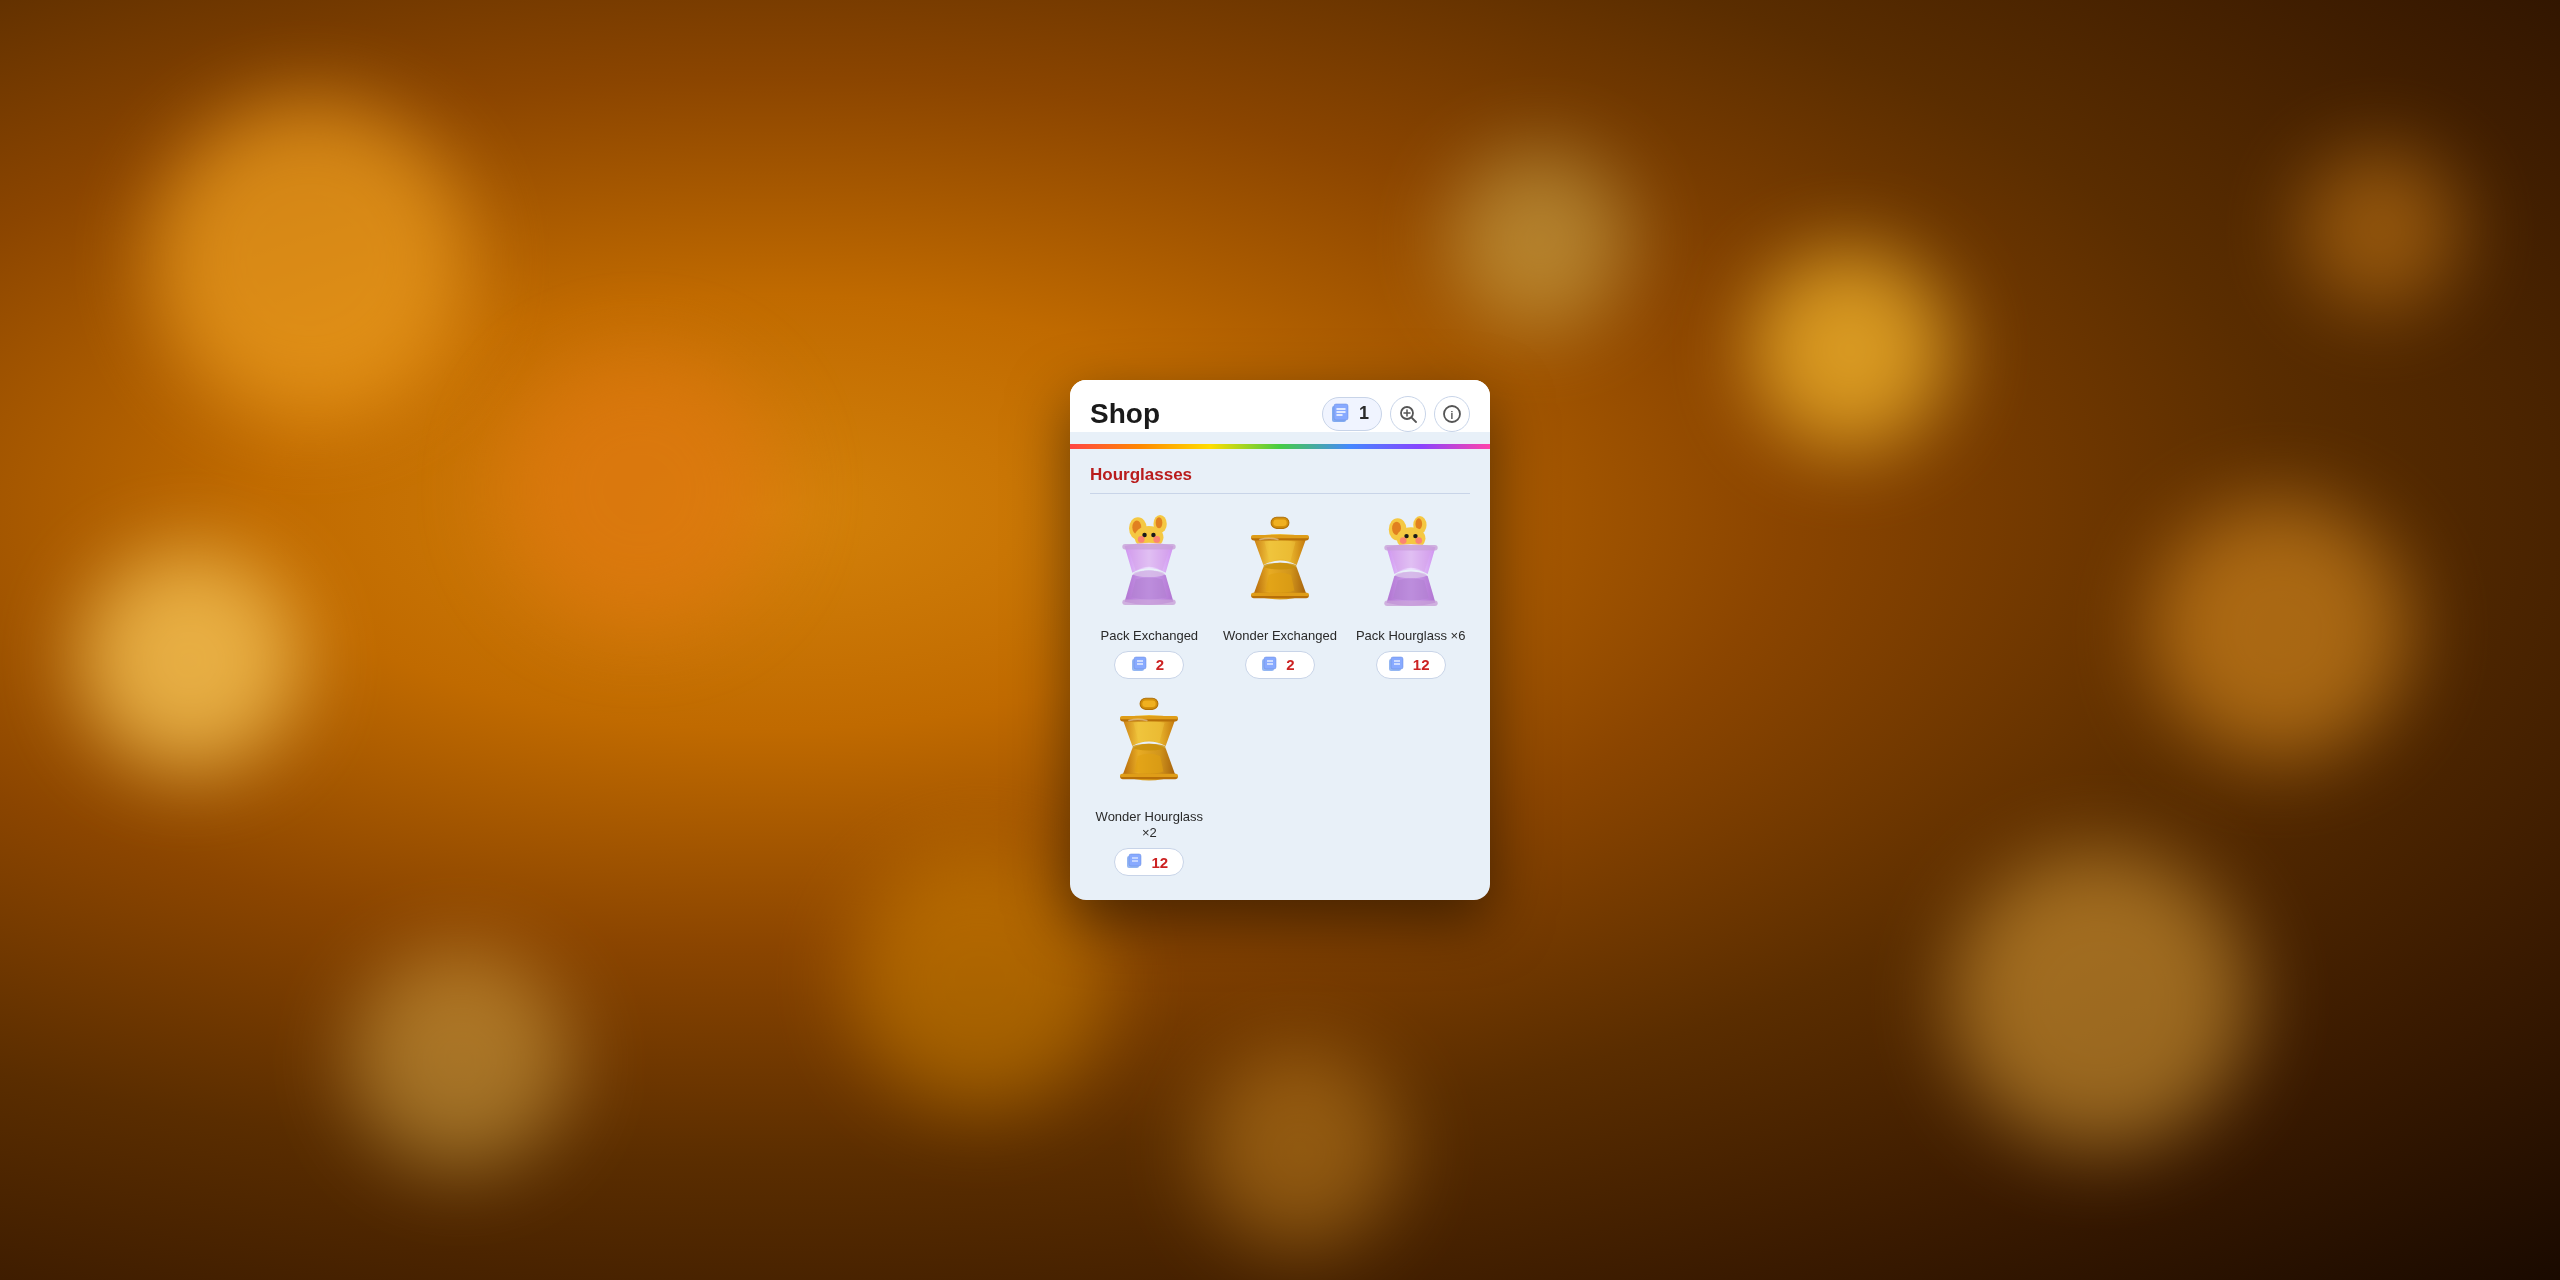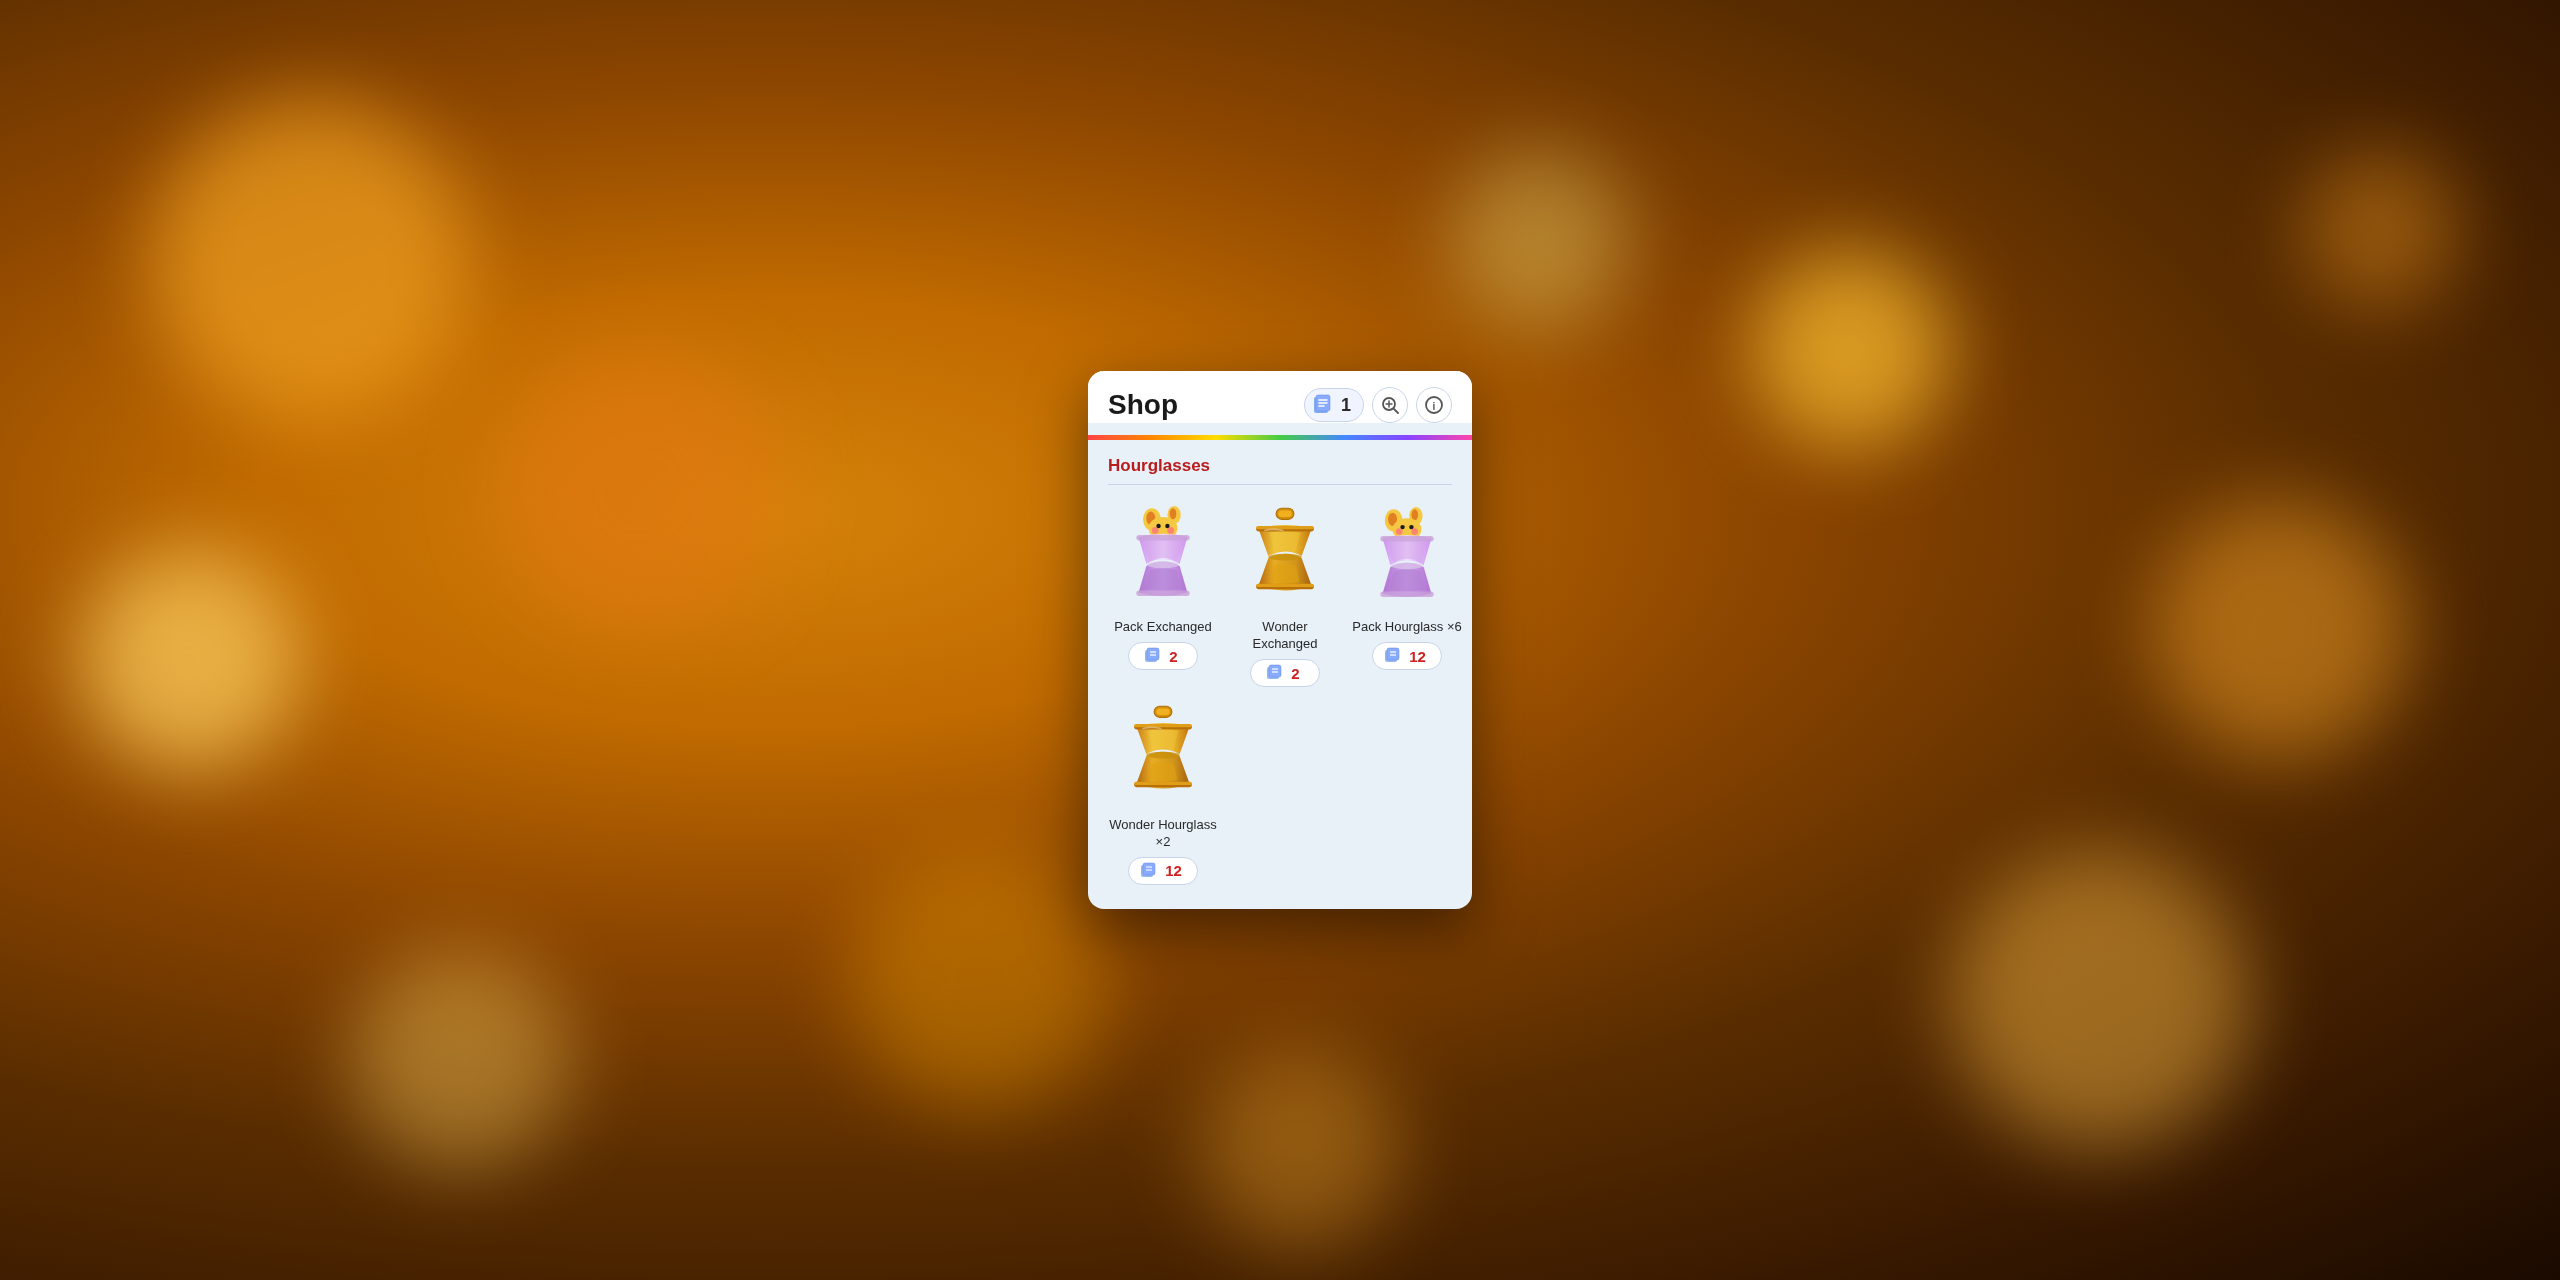--- a/index.html
+++ b/index.html
@@ -20,21 +20,21 @@
     .bokeh {
       position: absolute;
       border-radius: 50%;
       filter: blur(40px);
       opacity: 0.7;
       pointer-events: none;
     }
 
     
     .shop-panel {
-      width: 384px;
+      width: 420px;
       background: #e8f0f8;
       border-radius: 16px;
       overflow: hidden;
       box-shadow: 0 20px 60px rgba(0,0,0,0.5);
       position: relative;
       z-index: 10;
     }
 
     
     .shop-header {

